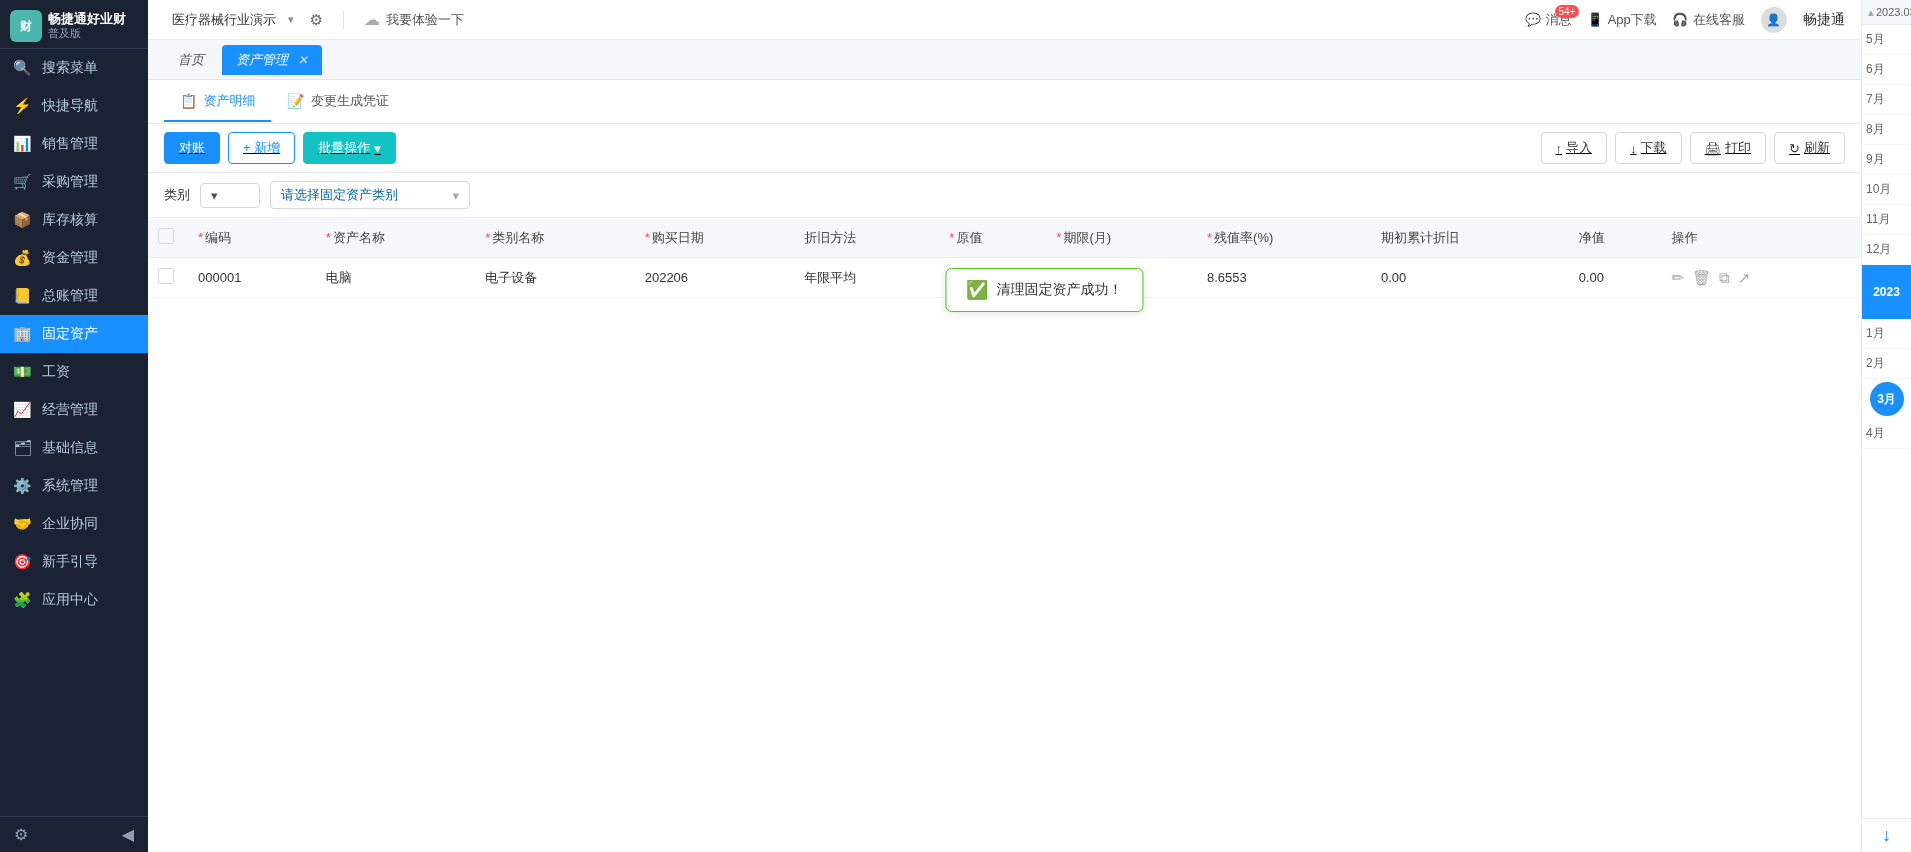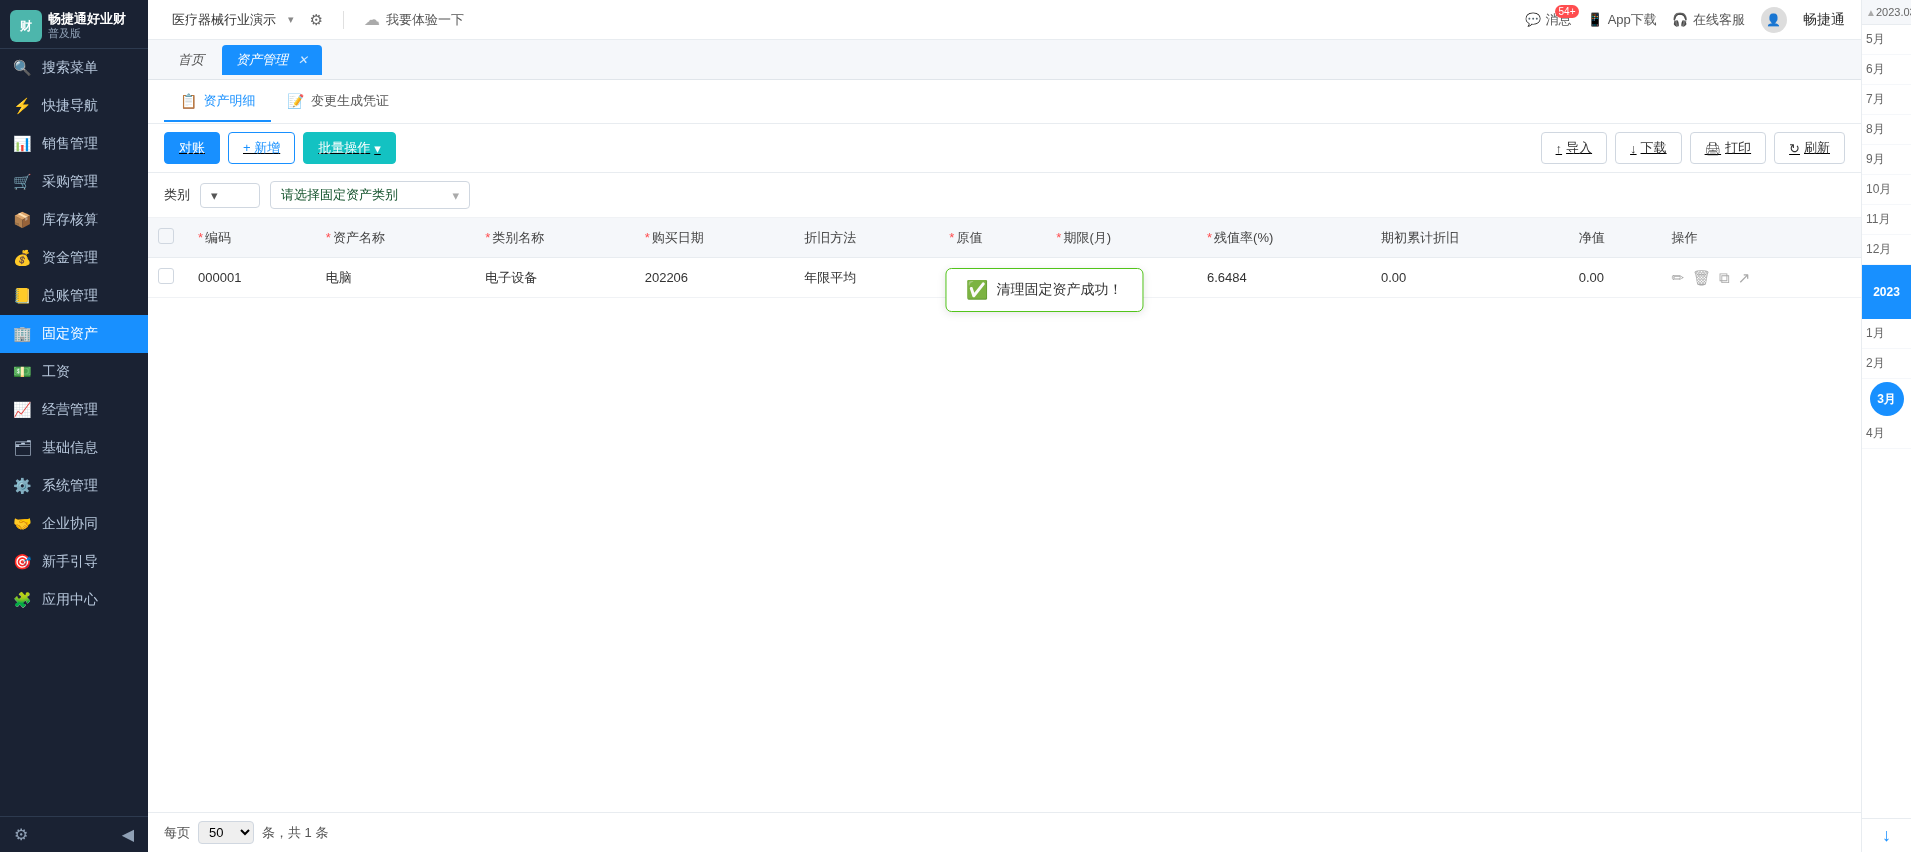--- a/index.html
+++ b/index.html
@@ -470,21 +470,21 @@
         </button>
       </div>
     </div>
 
     <div class="filter-row">
       <span class="filter-label">类别</span>
       <div class="filter-select">
         <span>▾</span>
       </div>
       <div class="filter-input">
-        <span style="color:#14532d;">请选择固定资产类别</span>
+        <span style="color:#0369a1;">请选择固定资产类别</span>
         <span style="margin-left:auto;">▾</span>
       </div>
     </div>
 
     <div class="table-wrapper">
       <table>
         <thead>
           <tr>
             <th style="width:40px;">
               <span class="checkbox"></span>
@@ -506,50 +506,41 @@
 
         <tr>
     <td><span class="checkbox"></span></td>
     <td>000001</td>
     <td>电脑</td>
     <td>电子设备</td>
     <td>202206</td>
     <td>年限平均</td>
     <td></td>
     <td>60</td>
-    <td>6.6484</td>
+    <td>8.6553</td>
     <td>0.00</td>
     <td>0.00</td>
     <td>
       <div class="row-actions">
         <span class="row-action">✏</span>
         <span class="row-action">🗑</span>
         <span class="row-action">⧉</span>
         <span class="row-action">↗</span>
       </div>
     </td>
   </tr>
           </tbody>
       </table>
 
       <div class="success-toast">
         <span class="success-icon">✅</span>
         <span>清理固定资产成功！</span>
       </div>
     </div>
 
-    <div class="pagination">
-      <span>每页</span>
-      <select class="page-size-select">
-        <option>50</option>
-        <option>100</option>
-        <option>200</option>
-      </select>
-      <span>条，共 1 条</span>
-    </div>
 
   </div>
 </div>
 
 <div class="right-panel">
   <div class="right-panel-header">
     <span class="arrow-btn">▲</span>
     <span style="font-size:11px;">2023.03</span>
 
   </div>

